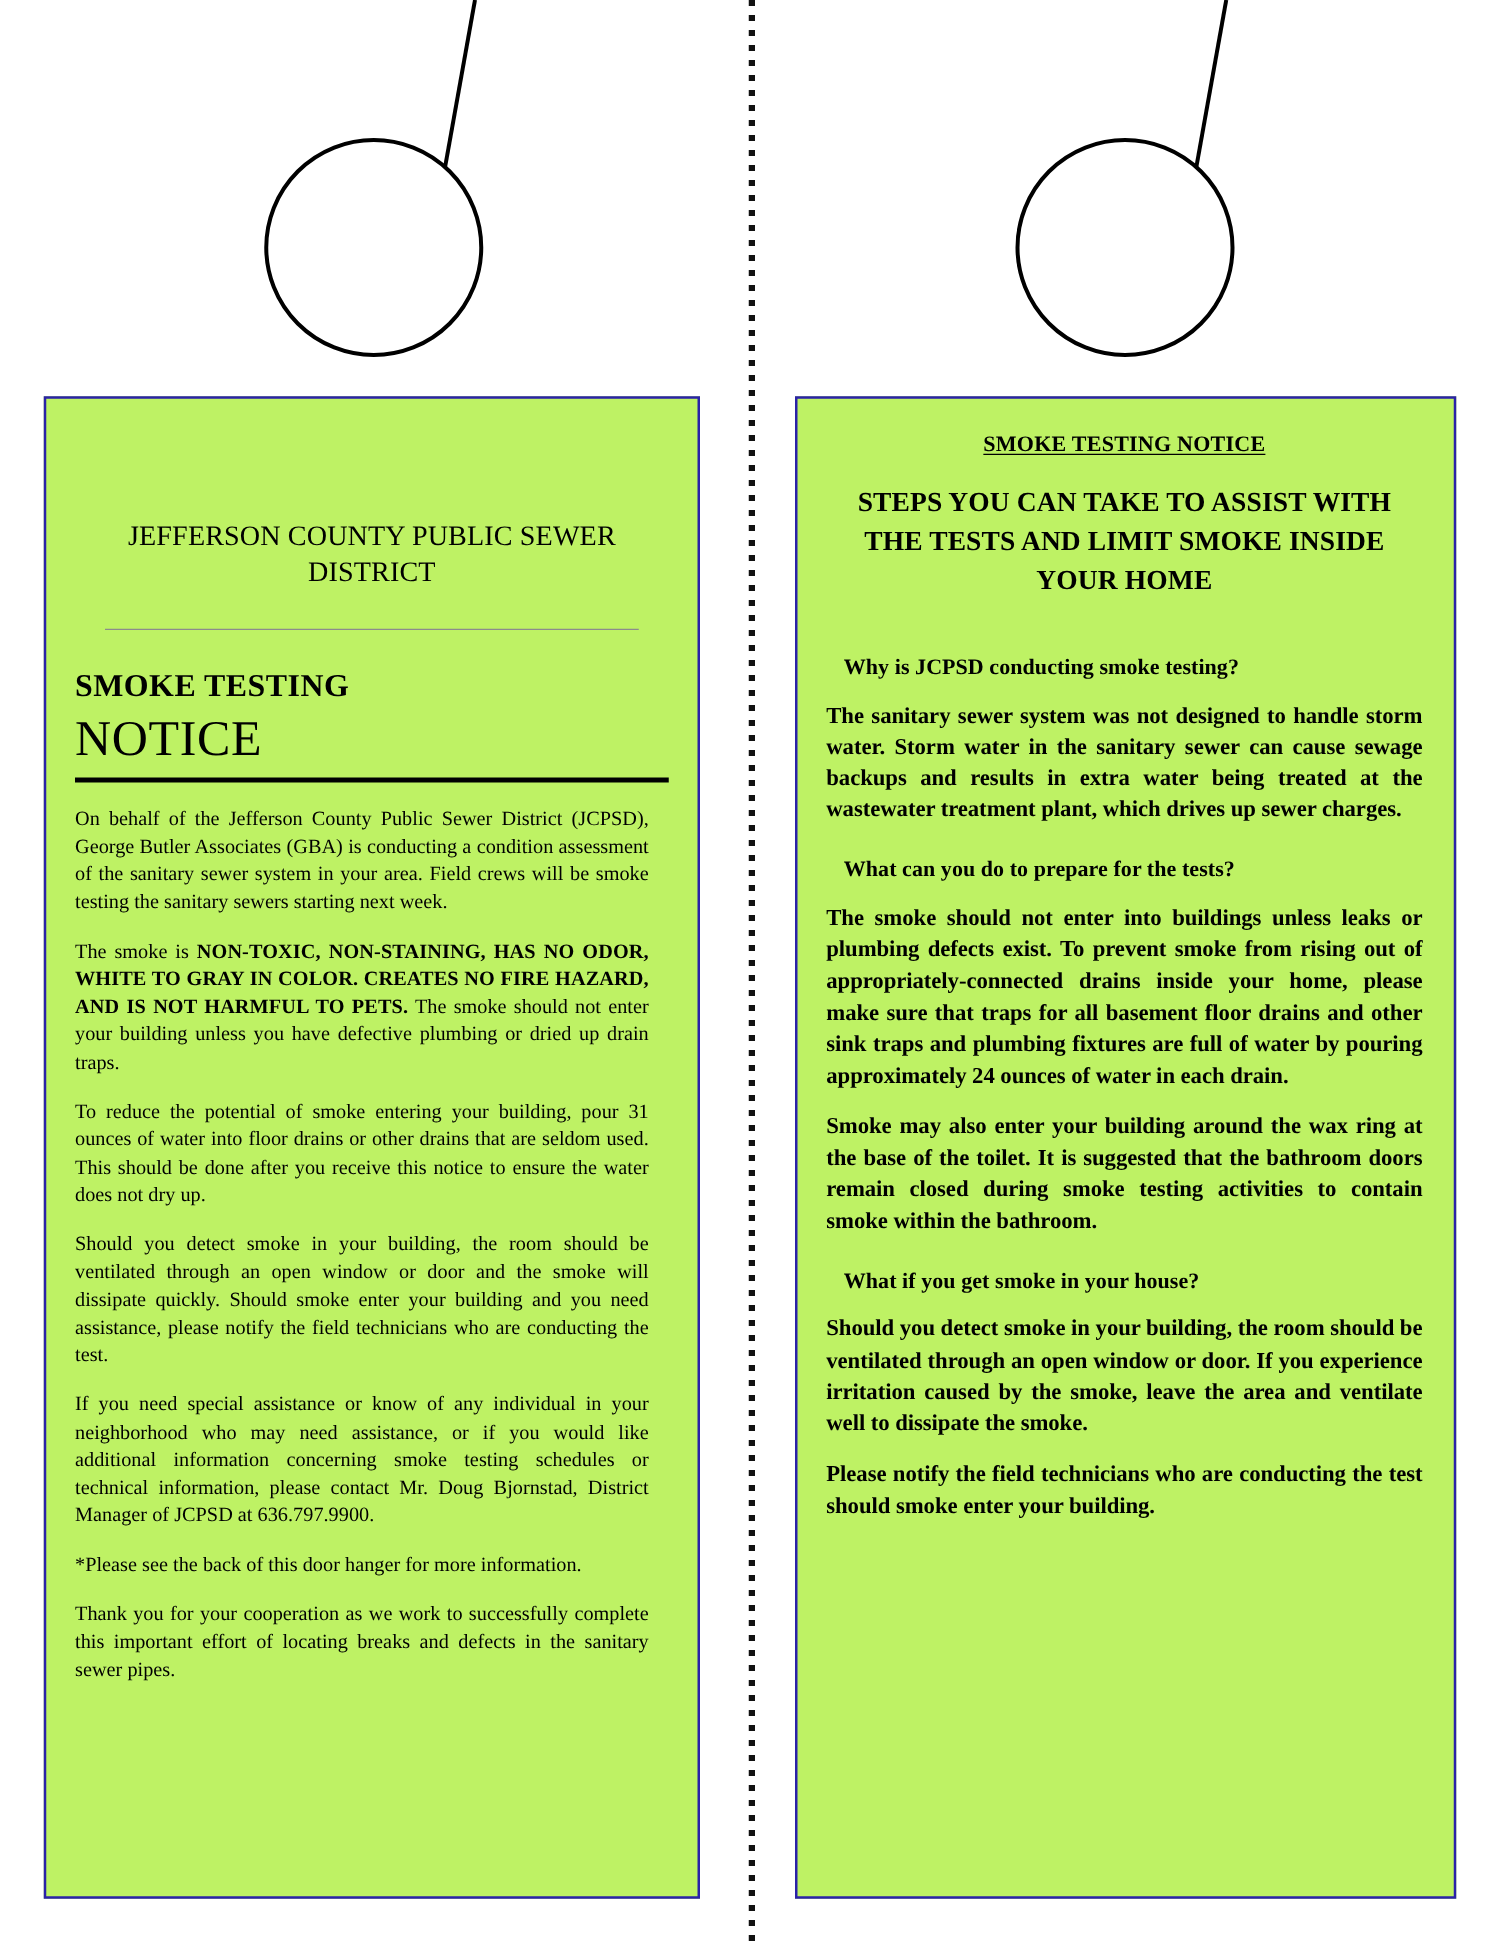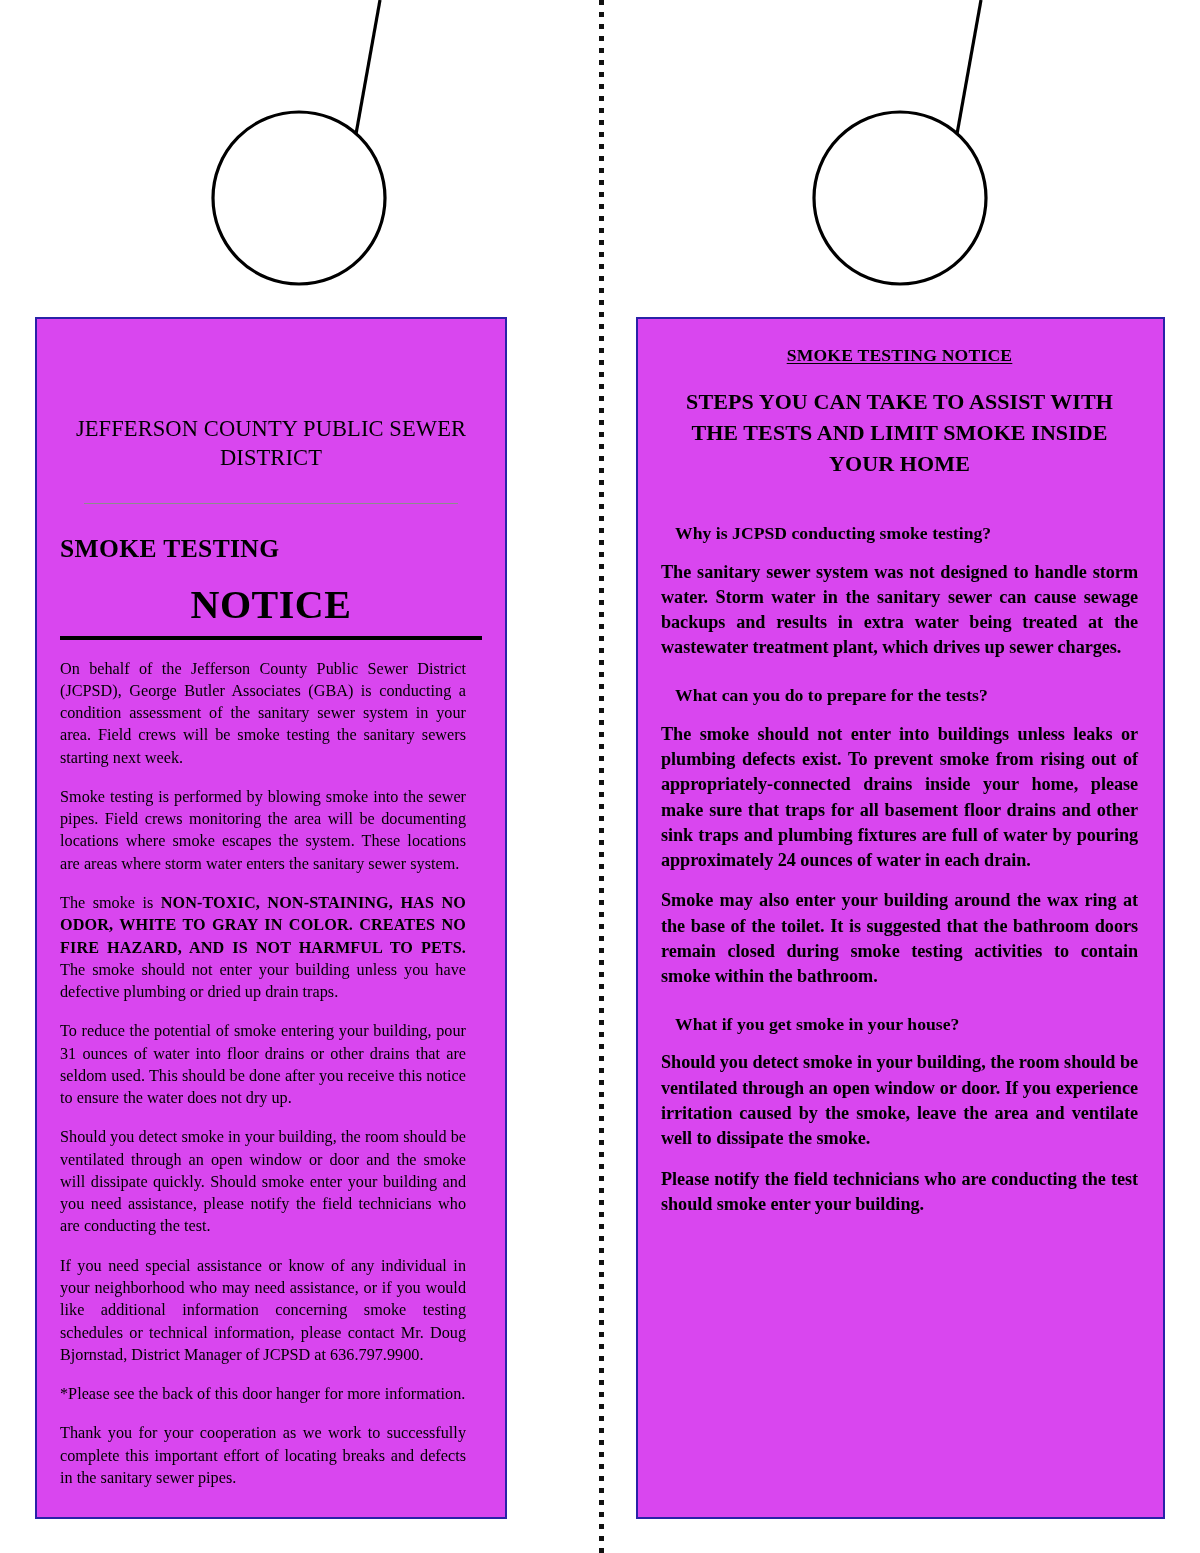--- a/index.html
+++ b/index.html
@@ -40,26 +40,26 @@
         to bottom,
         #111111 0px, #111111 5px,
         rgba(255,255,255,0) 5px, rgba(255,255,255,0) 12px);
   }
 
   
   .panel {
     position: absolute;
     box-sizing: border-box;
     border: 2px solid #2a22a8;
-    background: #d946ef;
+    background: #bef264;
   }
   .panel-left {
     left: 35px;
     top: 317px;
-    width: 472px;
+    width: 525px;
     height: 1202px;
   }
   .panel-right {
     left: 636px;
     top: 317px;
     width: 529px;
     height: 1202px;
   }
 
   .panel-inner-left {
@@ -86,26 +86,25 @@
     margin: 30px 24px 0 24px;
   }
   .smoke-testing {
     text-align: left;
     font-size: 25.5px;
     font-weight: bold;
     letter-spacing: 0.4px;
     margin: 30px 0 0 0;
   }
   .notice-big {
-    text-align: center;
     font-size: 40px;
-    font-weight: bold;
+    font-weight: normal;
     letter-spacing: 0.5px;
     line-height: 1.05;
-    margin: 20px 0 0 0;
+    margin: 6px 0 0 0;
   }
   .rule-thick {
     height: 0;
     border: 0;
     border-top: 4.5px solid #000000;
     margin: 10px 0 0 0;
   }
 
   .body-left p {
     font-size: 16.2px;
@@ -189,21 +188,20 @@
       <h2 class="smoke-testing">SMOKE TESTING</h2>
 
       <h2 class="notice-big">NOTICE</h2>
 
       <hr class="rule-thick">
 
       <div class="body-left">
 
         <p>On behalf of the Jefferson County Public Sewer District (JCPSD), George Butler Associates (GBA) is conducting a condition assessment of the sanitary sewer system in your area.  Field crews will be smoke testing the sanitary sewers starting next week.</p>
 
-        <p>Smoke testing is performed by blowing smoke into the sewer pipes.   Field crews monitoring the area will be documenting locations where smoke escapes the system. These locations are areas where storm water enters the sanitary sewer system.</p>
 
         <p><span>The smoke is </span><span class="caps-bold">NON-TOXIC, NON-STAINING, HAS NO ODOR, WHITE TO GRAY IN COLOR. CREATES NO FIRE HAZARD, AND IS NOT HARMFUL TO PETS.</span><span>  The smoke should not enter your building unless you have defective plumbing or dried up drain traps.</span></p>
 
         <p>To reduce the potential of smoke entering your building, pour 31 ounces of water into floor drains or other drains that are seldom used.  This should be done after you receive this notice to ensure the water does not dry up.</p>
 
         <p>Should you detect smoke in your building, the room should be ventilated through an open window or door and the smoke will dissipate quickly.   Should smoke enter your building and you need assistance, please notify the field technicians who are conducting the test.</p>
 
         <p>If you need special assistance or know of any individual in your neighborhood who may need assistance, or if you would like additional information concerning smoke testing schedules or technical information, please contact Mr. Doug Bjornstad, District Manager of JCPSD at 636.797.9900.</p>
 
         <p>*Please see the back of this door hanger for more information.</p>

